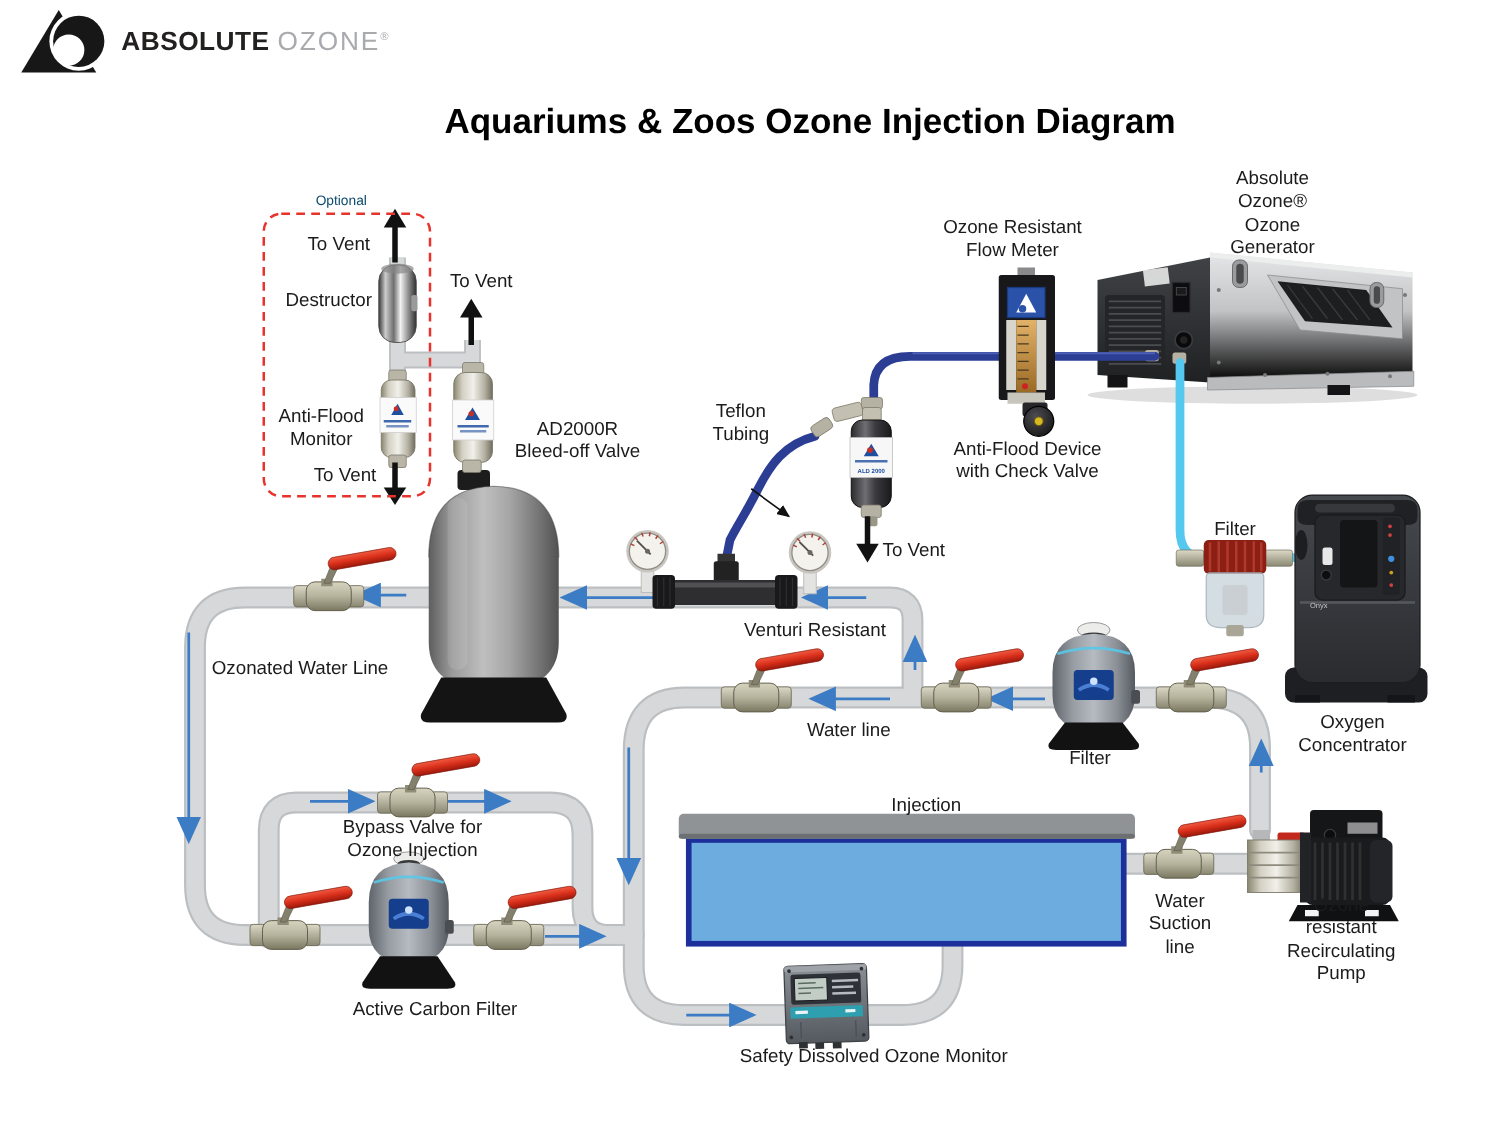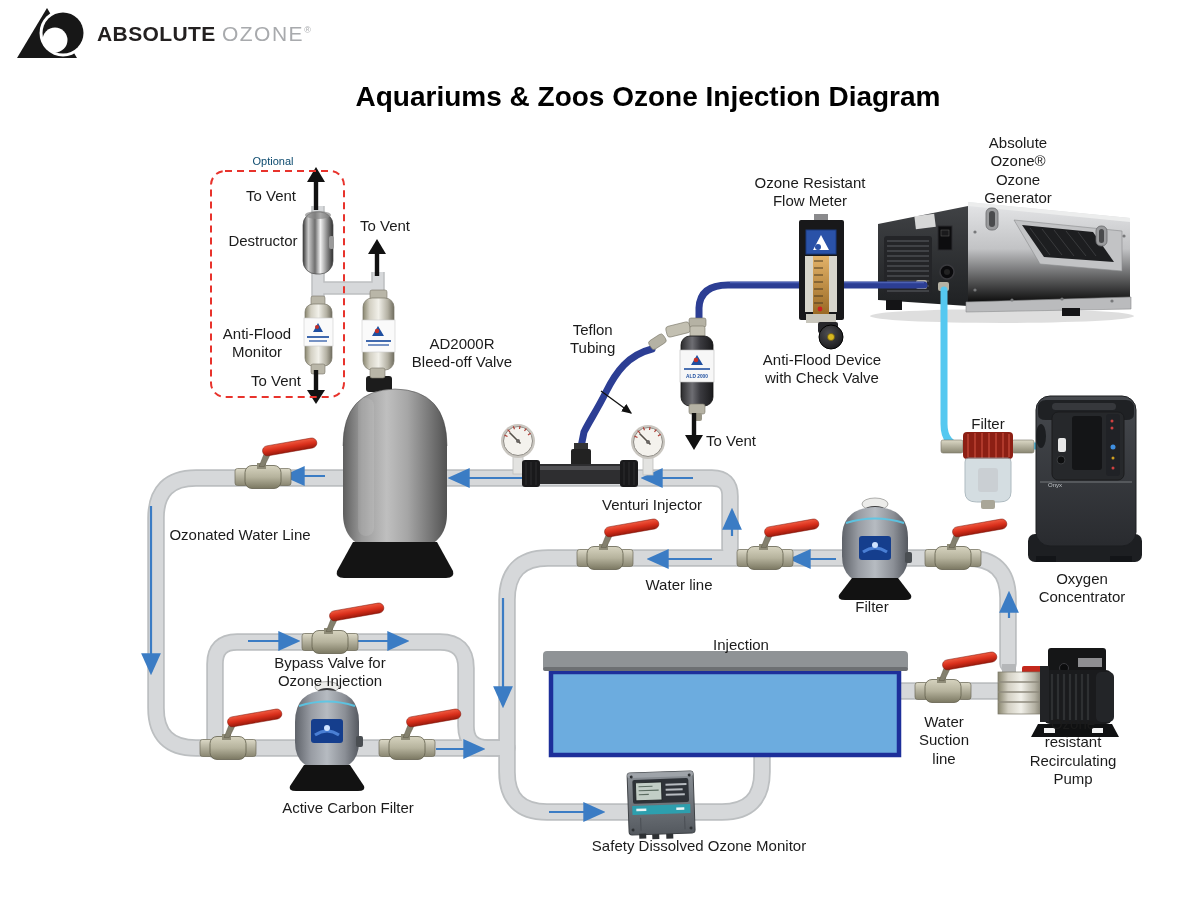--- a/index.html
+++ b/index.html
@@ -479,21 +479,21 @@
 Flow Meter</div>
 <div class="lbl" style="left:1018px;top:171px">Absolute Ozone®
 Ozone Generator</div>
 <div class="lbl" style="left:822px;top:369px">Anti-Flood Device
 with Check Valve</div>
 <div class="lbl left" style="left:706px;top:441px">To Vent</div>
 <div class="lbl" style="left:988px;top:424px">Filter</div>
 <div class="lbl" style="left:1082px;top:588px">Oxygen
 Concentrator</div>
 <div class="lbl tiny" style="left:1048px;top:486px">Onyx</div>
-<div class="lbl" style="left:652px;top:505px">Venturi Injector</div>
+<div class="lbl" style="left:652px;top:505px">Venturi Resistant</div>
 <div class="lbl" style="left:679px;top:585px">Water line</div>
 <div class="lbl" style="left:872px;top:607px">Filter</div>
 <div class="lbl" style="left:741px;top:645px">Injection</div>
 <div class="lbl" style="left:240px;top:535px">Ozonated Water Line</div>
 <div class="lbl" style="left:330px;top:672px">Bypass Valve for
 Ozone Injection</div>
 <div class="lbl" style="left:348px;top:808px">Active Carbon Filter</div>
 <div class="lbl" style="left:699px;top:846px">Safety Dissolved Ozone Monitor</div>
 <div class="lbl" style="left:944px;top:740px">Water
 Suction

